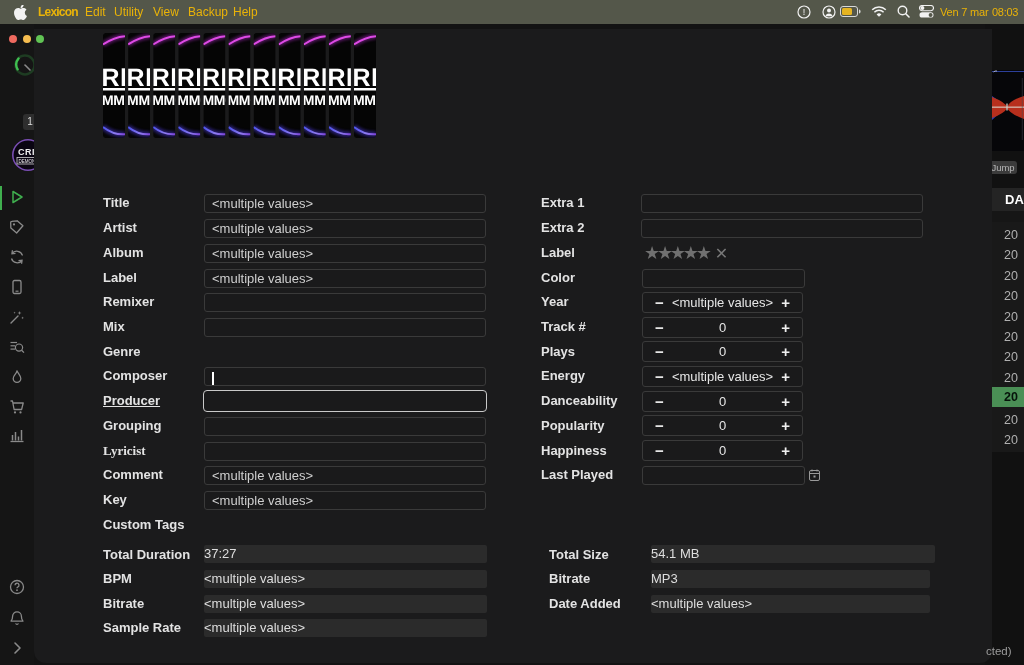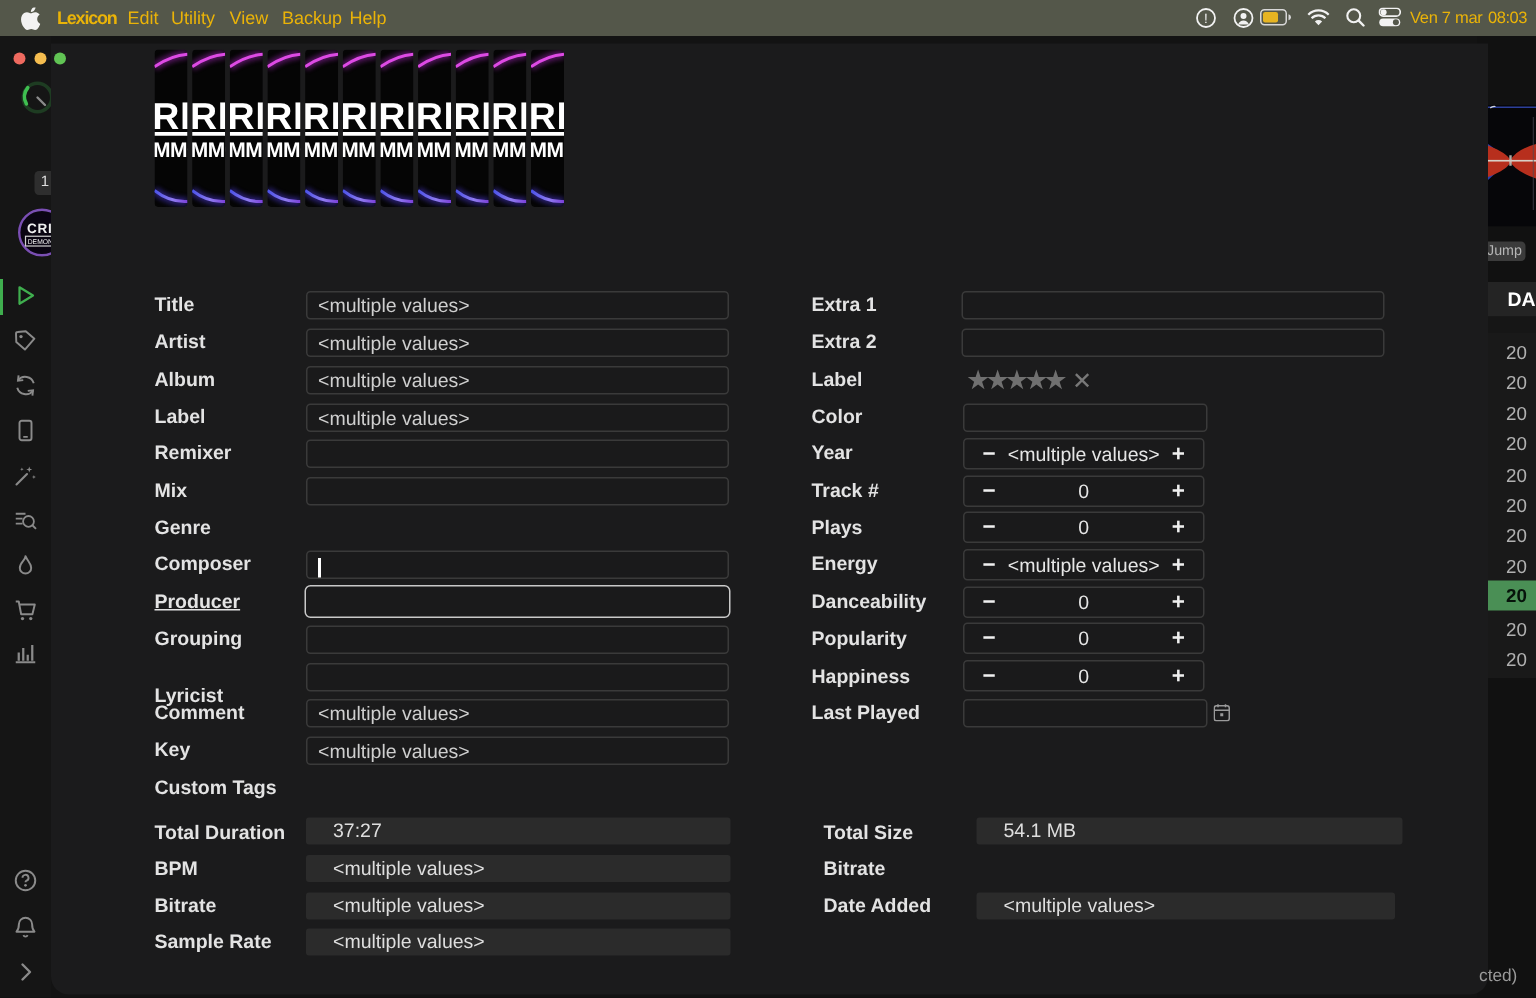--- a/index.html
+++ b/index.html
@@ -23,21 +23,21 @@
   .ticon { position:absolute; left:9px; width:16px; height:16px; }
   
   #dialog { position:absolute; left:34px; top:5px; width:958px; height:634px;
     background:#1b1b1c; border-radius:0 0 12px 12px; }
   
   .lbl { position:absolute; font-size:13px; font-weight:bold; color:#e3e3e3; white-space:nowrap; }
   .inp { position:absolute; height:19px; border:1px solid #3a3a3a; border-radius:3px;
     background:#1a1a1b; color:#cfcfcf; font-size:13px; line-height:17px; padding-left:7px;
     white-space:nowrap; }
   .fill { position:absolute; height:18px; background:#2b2b2b; border-radius:2px;
-    color:#dedede; font-size:13px; line-height:18px; padding-left:18px; white-space:nowrap; }
+    color:#dedede; font-size:13px; line-height:18px; padding-left:0; white-space:nowrap; }
   .step { position:absolute; height:21px; border:1px solid #3a3a3a; border-radius:3px;
     background:#1a1a1b; color:#e6e6e6; font-size:13px; }
   .step .minus,.step .plus { position:absolute; top:0; line-height:19px; font-size:15px;
     font-weight:bold; color:#efefef; }
   .step .minus { left:12px; }
   .step .plus { right:12px; }
   .step .val { position:absolute; left:0; right:0; text-align:center; line-height:19px; }
 </style>
 </head>
 <body>
@@ -244,21 +244,21 @@
     <div class="inp" style="left:170px;top:264px;width:282px"></div>
     <div class="lbl" style="left:69px;top:290px;">Mix</div>
     <div class="inp" style="left:170px;top:289px;width:282px"></div>
     <div class="lbl" style="left:69px;top:315px;">Genre</div>
     <div class="lbl" style="left:69px;top:339px;">Composer</div>
     <div class="inp" style="left:170px;top:338px;width:282px"><span style="display:inline-block;width:1.5px;height:13px;background:#fff;margin-top:4px"></span></div>
     <div class="lbl" style="left:69px;top:364px; text-decoration:underline;">Producer</div>
     <div class="inp" style="left:169px;top:361px;width:284px;height:22px;border:1.5px solid #c9c9c9;border-radius:4px"></div>
     <div class="lbl" style="left:69px;top:389px;">Grouping</div>
     <div class="inp" style="left:170px;top:388px;width:282px"></div>
-    <div class="lbl" style="left:69px;top:427px;">Lyricist</div>
+    <div class="lbl" style="left:69px;top:414px;font-family:Liberation Serif, serif;">Lyricist</div>
     <div class="inp" style="left:170px;top:413px;width:282px"></div>
     <div class="lbl" style="left:69px;top:438px;">Comment</div>
     <div class="inp" style="left:170px;top:437px;width:282px">&lt;multiple values&gt;</div>
     <div class="lbl" style="left:69px;top:463px;">Key</div>
     <div class="inp" style="left:170px;top:462px;width:282px">&lt;multiple values&gt;</div>
     <div class="lbl" style="left:69px;top:488px;">Custom Tags</div>
     <div class="lbl" style="left:507px;top:166px">Extra 1</div>
     <div class="inp" style="left:607px;top:165px;width:282px"></div>
     <div class="lbl" style="left:507px;top:191px">Extra 2</div>
     <div class="inp" style="left:607px;top:190px;width:282px"></div>
@@ -321,16 +321,17 @@
     <div class="fill" style="left:170px;top:516px;width:283px">37:27</div>
     <div class="lbl" style="left:69px;top:542px">BPM</div>
     <div class="fill" style="left:170px;top:541px;width:283px">&lt;multiple values&gt;</div>
     <div class="lbl" style="left:69px;top:567px">Bitrate</div>
     <div class="fill" style="left:170px;top:566px;width:283px">&lt;multiple values&gt;</div>
     <div class="lbl" style="left:69px;top:591px">Sample Rate</div>
     <div class="fill" style="left:170px;top:590px;width:283px">&lt;multiple values&gt;</div>
     <div class="lbl" style="left:515px;top:518px">Total Size</div>
     <div class="fill" style="left:617px;top:516px;width:284px">54.1 MB</div>
     <div class="lbl" style="left:515px;top:542px">Bitrate</div>
+    <div class="fill" style="left:617px;top:541px;width:279px">MP3</div>
     <div class="lbl" style="left:515px;top:567px">Date Added</div>
     <div class="fill" style="left:617px;top:566px;width:279px">&lt;multiple values&gt;</div>
   </div>
 </div>
 
 </body></html>

